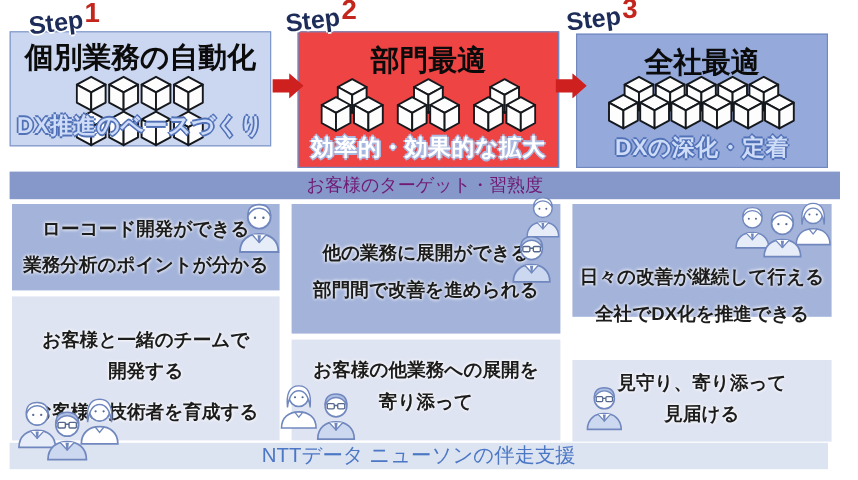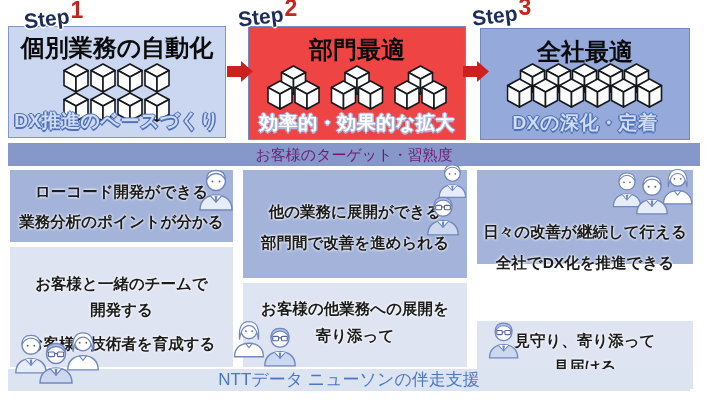--- a/index.html
+++ b/index.html
@@ -8,21 +8,21 @@
 
   
   .lbl{position:absolute;z-index:5;white-space:nowrap;}
   .lbl .w{display:inline-block;transform:rotate(-7deg);font-weight:bold;font-size:21px;color:#1e2c5a;
           text-shadow:-1.5px 0 #fff,1.5px 0 #fff,0 -1.5px #fff,0 1.5px #fff;}
   .lbl .n{display:inline-block;font-weight:bold;font-size:23px;color:#c3261c;transform:translateY(-8px);
           margin-left:1px;text-shadow:-1.5px 0 #fff,1.5px 0 #fff,0 -1.5px #fff,0 1.5px #fff;}
 
   
   .sbox{position:absolute;text-align:center;box-sizing:border-box;}
-  .sbox.s1{left:8px;top:26px;width:218px;height:112px;background:#cbd7f0;border:1px solid #8097c9;}
+  .sbox.s1{left:8px;top:26px;width:218px;height:96px;background:#cbd7f0;border:1px solid #8097c9;}
   .sbox.s2{left:248px;top:26px;width:218px;height:114px;background:#ef4444;border:1px solid #7289c0;}
   .sbox.s3{left:480px;top:28px;width:210px;height:112px;background:#95aadb;border:1px solid #7289c0;}
   .sbox .title{font-size:24px;font-weight:bold;color:#0b0b0b;margin-top:5px;}
   .sbox.s2 .title,.sbox.s3 .title{margin-top:7px;}
   .cubes{position:absolute;left:50%;transform:translateX(-50%);}
   .cap{position:absolute;bottom:3px;width:100%;font-weight:bold;font-size:19px;letter-spacing:.5px;}
   .cap.light{color:#cfdcf8;text-shadow:-1.5px 0 #5272b8,1.5px 0 #5272b8,0 -1.5px #5272b8,0 1.5px #5272b8;}
   .cap.white{color:#ffffff;text-shadow:-1.5px 0 #a9b9e2,1.5px 0 #a9b9e2,0 -1.5px #a9b9e2,0 1.5px #a9b9e2;}
   .arrow{position:absolute;top:61px;z-index:4;}
 
@@ -41,21 +41,21 @@
   .t1 .ln{line-height:30px;}
   .t2{left:243px;top:170px;width:224px;height:108px;padding-top:26px;}
   .t2 .ln{line-height:31px;}
   .t3{left:477px;top:170px;width:216px;height:94px;padding-top:46px;}
   .t3 .ln{line-height:31px;}
   .b1{left:10px;top:247px;width:223px;height:120px;padding-top:24px;}
   .b1 .ln{line-height:26px;}
   .b1 .gap{margin-top:8px;}
   .b2{left:243px;top:283px;width:224px;height:84px;padding-top:12px;}
   .b2 .ln{line-height:27px;}
-  .b3{left:477px;top:321px;width:216px;height:68px;padding-top:7px;}
+  .b3{left:477px;top:300px;width:216px;height:68px;padding-top:7px;}
   .b3 .ln{line-height:26px;}
 
   .picon{position:absolute;z-index:6;}
 </style>
 </head>
 <body>
 
 <div class="stage">
 
   <svg width="0" height="0" style="position:absolute" aria-hidden="true">

